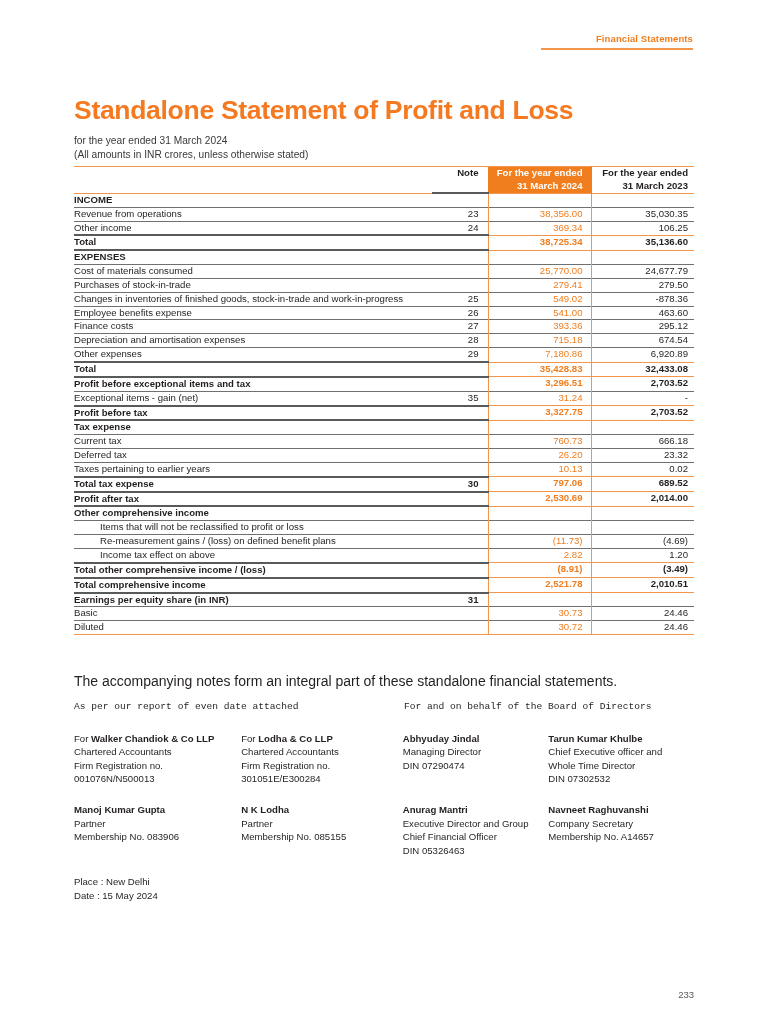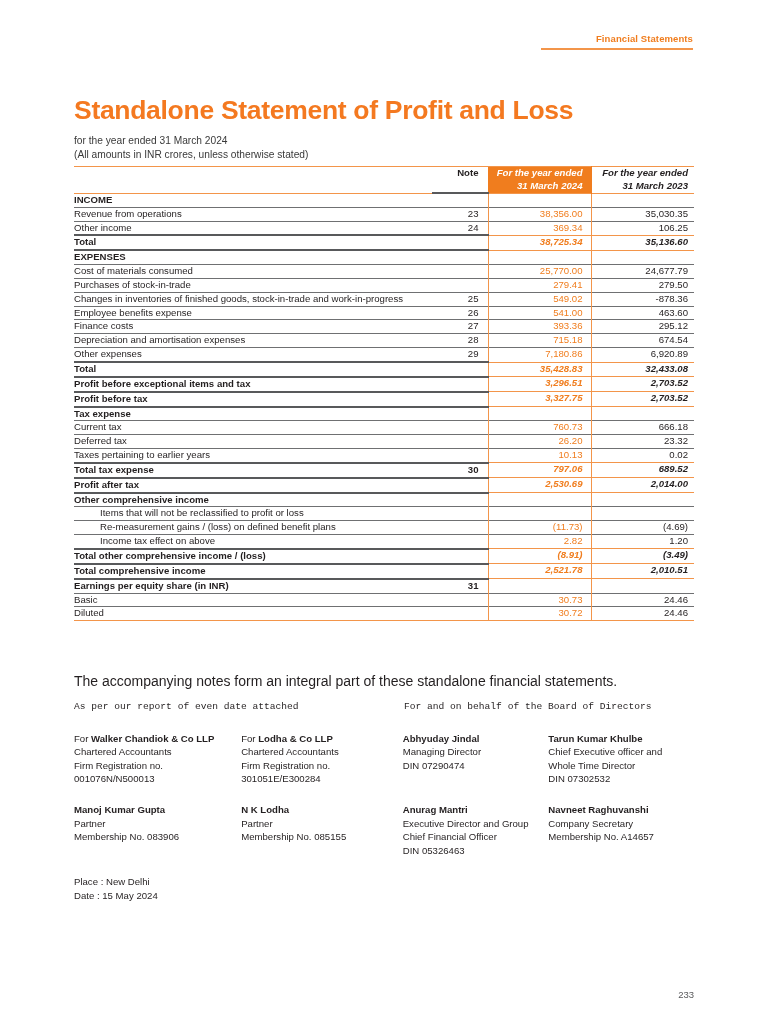--- a/index.html
+++ b/index.html
@@ -95,21 +95,21 @@
   thead th.h-particulars { border-top: 1.6px solid #F3954A; }
   thead th.h-note   { text-align: right; padding-right: 9px; }
   thead th.h-y1 {
     background: #F07D1E;
     color: #ffffff;
     border-left: 1px solid #F07D1E;
     border-right: 1px solid #F07D1E;
     padding-right: 8px;
   }
   thead th.h-y2 { padding-right: 6px; }
-  thead th .hl { display: block; font-style: italic; }
+  thead th .hl { display: block; }
 
   
   tbody tr td {
     padding: 3.0px 5px 3.2px 5px;
     border-top: 1px solid #6f7072;
     line-height: 1.34;
   }
   tbody tr td.c-note { text-align: right; padding-right: 9px; }
   tbody tr td.c-y1 {
     text-align: right;
@@ -133,21 +133,21 @@
     font-weight: bold;
     border-top: 2px solid #58595b;
   }
   tr.strong td.c-y1 {
     border-left: 1.1px solid #F3954A;
     border-right: 1.1px solid #F3954A;
   }
   tr.strong td.c-y2 { color: #231f20; padding-left: 20px; }
 
   
-  tr.strong td.c-y1, tr.strong td.c-y2 { border-top: 1.6px solid #F3954A; font-style: italic; }
+  tr.strong td.c-y1, tr.strong td.c-y2 { border-top: 1.6px solid #F3954A; }
   tr.strong td.c-note { border-top: 2px solid #58595b; }
 
   
   tbody tr.first td { border-top: 1.6px solid #F3954A; }
   tbody tr.first td.c-y1 { border-top: 1.6px solid #F3954A; }
 
   
   tbody tr.last td { border-bottom: 1.6px solid #F3954A; }
 
   
@@ -316,20 +316,26 @@
         <td class="c-note"></td>
         <td class="c-y1">35,428.83</td>
         <td class="c-y2">32,433.08</td>
       </tr>
       <tr class="strong">
         <td class="label">Profit before exceptional items and tax</td>
         <td class="c-note"></td>
         <td class="c-y1">3,296.51</td>
         <td class="c-y2">2,703.52</td>
       </tr>
+      <tr>
+        <td class="label">Exceptional items - gain (net)</td>
+        <td class="c-note">35</td>
+        <td class="c-y1">31.24</td>
+        <td class="c-y2">-</td>
+      </tr>
       <tr class="strong">
         <td class="label">Profit before tax</td>
         <td class="c-note"></td>
         <td class="c-y1">3,327.75</td>
         <td class="c-y2">2,703.52</td>
       </tr>
       <tr class="strong">
         <td class="label">Tax expense</td>
         <td class="c-note"></td>
         <td class="c-y1"></td>

